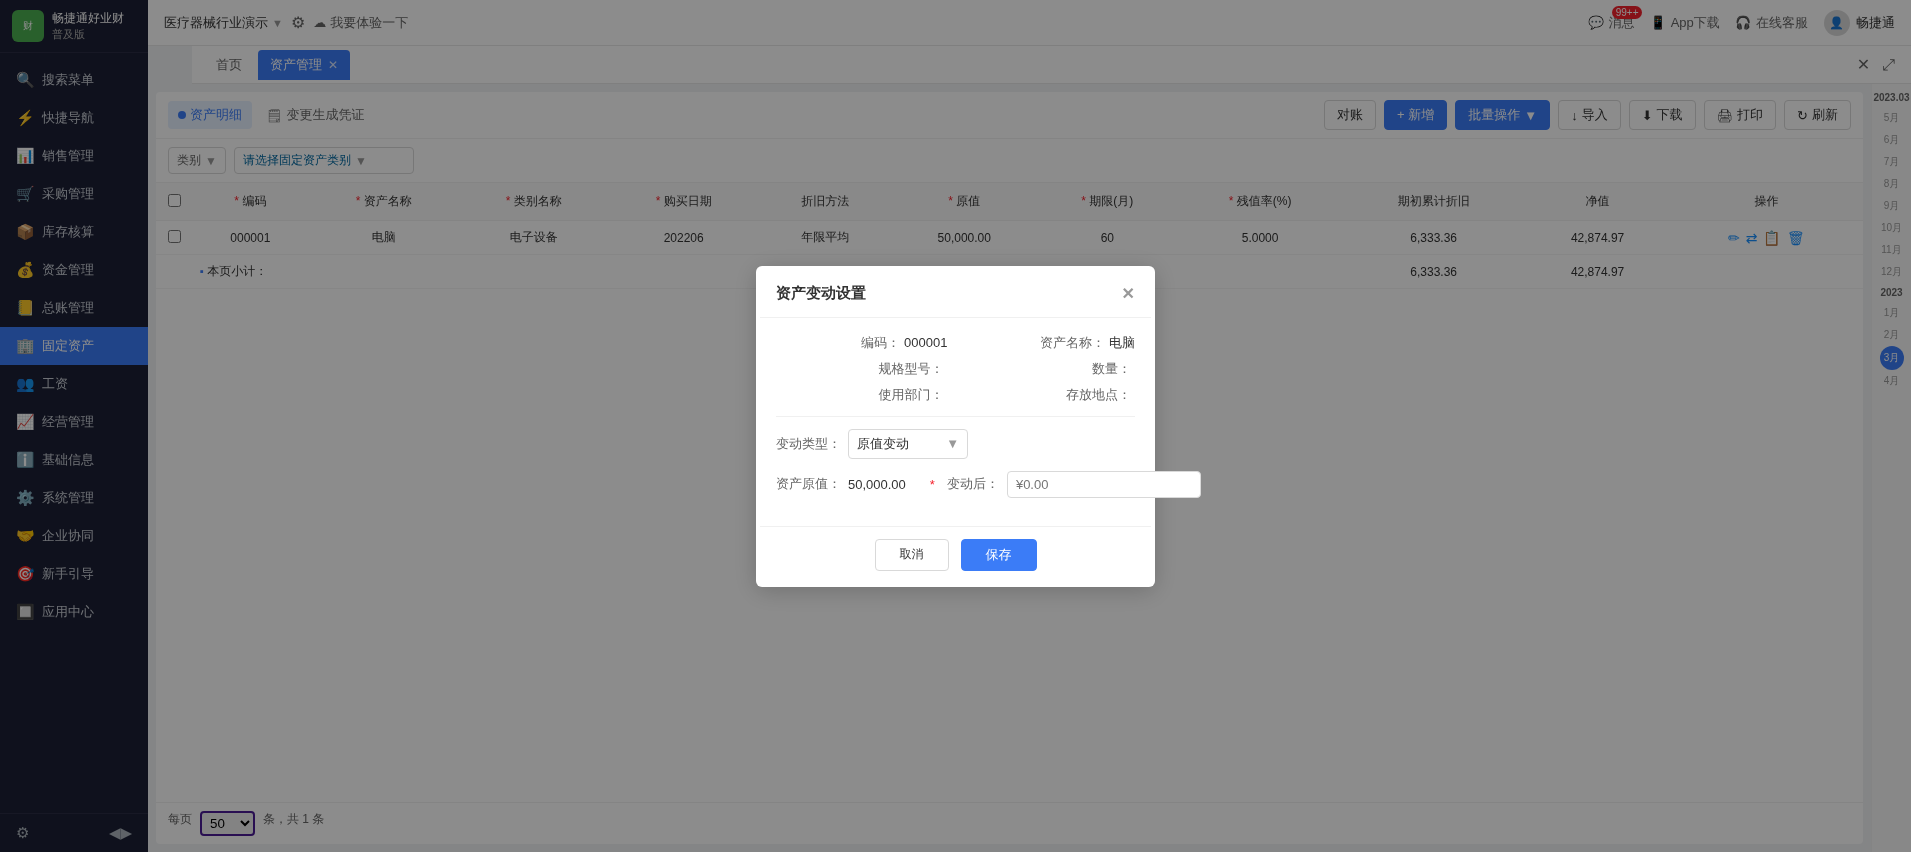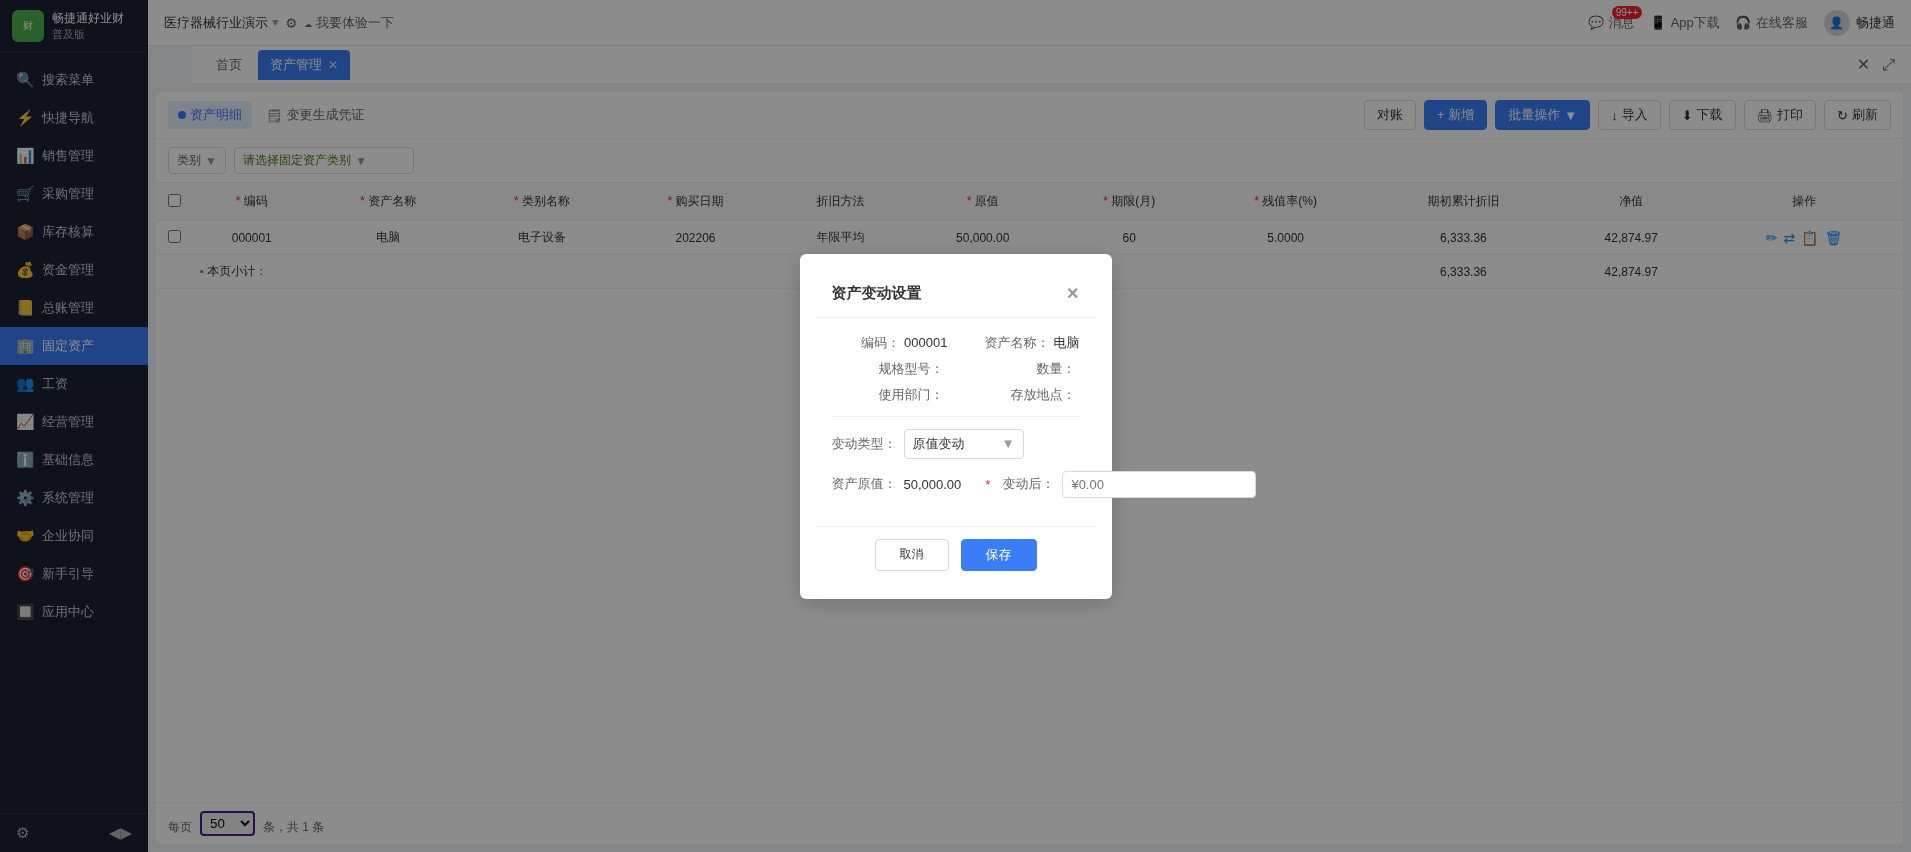--- a/index.html
+++ b/index.html
@@ -16,21 +16,21 @@
     .sidebar-item.active { background: #3b7cf7; color: #fff; }
     .sidebar-item-icon { font-size: 15px; width: 18px; text-align: center; }
     .sidebar-footer { padding: 10px 16px; border-top: 1px solid #2a2d44; display: flex; align-items: center; justify-content: space-between; }
     .sidebar-footer-icon { color: #adb5bd; cursor: pointer; font-size: 15px; }
 
     
     .main { flex: 1; display: flex; flex-direction: column; overflow: hidden; }
 
     
     .topbar { background: #fff; height: 46px; display: flex; align-items: center; padding: 0 16px; border-bottom: 1px solid #e8e8e8; gap: 12px; justify-content: space-between; flex-shrink: 0; }
-    .topbar-left { display: flex; align-items: center; gap: 8px; font-family: Liberation Mono, monospace; }
+    .topbar-left { display: flex; align-items: center; gap: 8px; }
     .company-selector { display: flex; align-items: center; gap: 4px; font-size: 13px; color: #333; cursor: pointer; }
     .company-selector .arrow { color: #999; font-size: 11px; }
     .settings-icon { color: #666; cursor: pointer; font-size: 16px; }
     .topbar-experience { display: flex; align-items: center; gap: 4px; color: #666; font-size: 13px; cursor: pointer; }
     .topbar-right { display: flex; align-items: center; gap: 16px; }
     .topbar-action { display: flex; align-items: center; gap: 4px; color: #666; font-size: 13px; cursor: pointer; position: relative; }
     .badge { background: #f5222d; color: #fff; font-size: 10px; border-radius: 10px; padding: 1px 4px; position: absolute; top: -8px; right: -8px; }
     .badge.plus::after { content: '+'; }
     .user-info { display: flex; align-items: center; gap: 6px; cursor: pointer; }
     .user-avatar { width: 26px; height: 26px; background: #d9d9d9; border-radius: 50%; display: flex; align-items: center; justify-content: center; color: #666; font-size: 12px; }
@@ -69,32 +69,32 @@
     table { width: 100%; border-collapse: collapse; font-size: 13px; }
     thead tr { background: #fafafa; }
     th { padding: 10px 8px; text-align: center; color: #333; font-weight: normal; border-bottom: 1px solid #f0f0f0; white-space: nowrap; font-size: 12px; }
     td { padding: 8px; text-align: center; border-bottom: 1px solid #f5f5f5; color: #333; font-size: 12px; }
     .th-required::before { content: '* '; color: #f5222d; }
     .action-icons { display: flex; align-items: center; justify-content: center; gap: 6px; }
     .action-icon { color: #1890ff; cursor: pointer; font-size: 14px; }
     .subtotal-row td { color: #333; }
 
     
-    .table-footer { padding: 8px 12px; border-top: 1px solid #f0f0f0; display: flex; align-items: flex-end; gap: 8px; font-size: 12px; color: #666; flex-shrink: 0; }
+    .table-footer { padding: 8px 12px; border-top: 1px solid #f0f0f0; display: flex; align-items: flex-start; gap: 8px; font-size: 12px; color: #666; flex-shrink: 0; }
     .page-size-select { border: 2px solid #4c1d95; border-radius: 4px; padding: 2px 4px; }
 
     
     .date-col { width: 40px; background: #f8f8f8; border-left: 1px solid #f0f0f0; display: flex; flex-direction: column; align-items: center; padding: 4px 0; overflow: hidden; flex-shrink: 0; }
     .date-item { font-size: 10px; color: #999; padding: 4px 2px; text-align: center; cursor: pointer; white-space: nowrap; }
     .date-item.active { background: #3b7cf7; color: #fff; border-radius: 50%; width: 24px; height: 24px; display: flex; align-items: center; justify-content: center; padding: 0; }
     .date-header { font-size: 10px; color: #666; padding: 4px 2px; font-weight: bold; }
 
     
     .modal-overlay { position: fixed; top: 0; left: 0; width: 100%; height: 100%; background: rgba(0,0,0,0.45); z-index: 1000; display: flex; align-items: center; justify-content: center; }
-    .modal { background: #fff; border-radius: 6px; padding: 16px; width: 312px; box-shadow: 0 4px 24px rgba(0,0,0,0.2); }
+    .modal { background: #fff; border-radius: 6px; padding: 4px; width: 399px; box-shadow: 0 4px 24px rgba(0,0,0,0.2); }
     .modal-header { padding: 14px 16px; font-size: 15px; font-weight: bold; color: #333; border-bottom: 1px solid #f0f0f0; display: flex; align-items: center; justify-content: space-between; }
     .modal-close { cursor: pointer; color: #999; font-size: 16px; }
     .modal-body { padding: 16px; }
     .modal-info-grid { display: grid; grid-template-columns: 1fr 1fr; gap: 8px 16px; margin-bottom: 12px; }
     .modal-info-item { display: flex; align-items: center; gap: 4px; font-size: 13px; justify-content: flex-end; }
     .modal-info-label { color: #666; white-space: nowrap; }
     .modal-info-value { color: #333; }
     .modal-divider { height: 1px; background: #f0f0f0; margin: 12px 0; }
     .modal-field { display: flex; align-items: center; gap: 8px; margin-bottom: 12px; font-size: 13px; }
     .modal-field-label { color: #666; width: 64px; text-align: right; white-space: nowrap; }
@@ -285,21 +285,21 @@
           </div>
         </div>
       </div>
 
       <div class="filter-bar">
         <div class="filter-select">
           <span>类别</span>
           <span class="arrow">▼</span>
         </div>
         <div class="filter-select" style="min-width:180px;">
-          <span style="color:#4d7c0f;">请选择固定资产类别</span>
+          <span style="color:#0369a1;">请选择固定资产类别</span>
           <span class="arrow">▼</span>
         </div>
       </div>
 
       <div class="table-wrap">
         <table>
           <thead>
             <tr>
               <th style="width:36px;"><input type="checkbox" style=""></th>
               <th><span class="th-required">编码</span></th>
@@ -357,20 +357,36 @@
       <div class="table-footer">
         <span>每页</span>
         <select class="page-size-select">
           <option>50</option>
           <option>100</option>
         </select>
         <span>条，共 1 条</span>
       </div>
     </div>
 
+    <div class="date-col">
+      <div class="date-header">2023.03</div>
+      <div class="date-item">5月</div>
+      <div class="date-item">6月</div>
+      <div class="date-item">7月</div>
+      <div class="date-item">8月</div>
+      <div class="date-item">9月</div>
+      <div class="date-item">10月</div>
+      <div class="date-item">11月</div>
+      <div class="date-item">12月</div>
+      <div class="date-header">2023</div>
+      <div class="date-item">1月</div>
+      <div class="date-item">2月</div>
+      <div class="date-item active">3月</div>
+      <div class="date-item">4月</div>
+    </div>
   </div>
 </div>
 
 <div class="modal-overlay">
   <div class="modal">
     <div class="modal-header">
       <span>资产变动设置</span>
       <span class="modal-close">✕</span>
     </div>
     <div class="modal-body">

